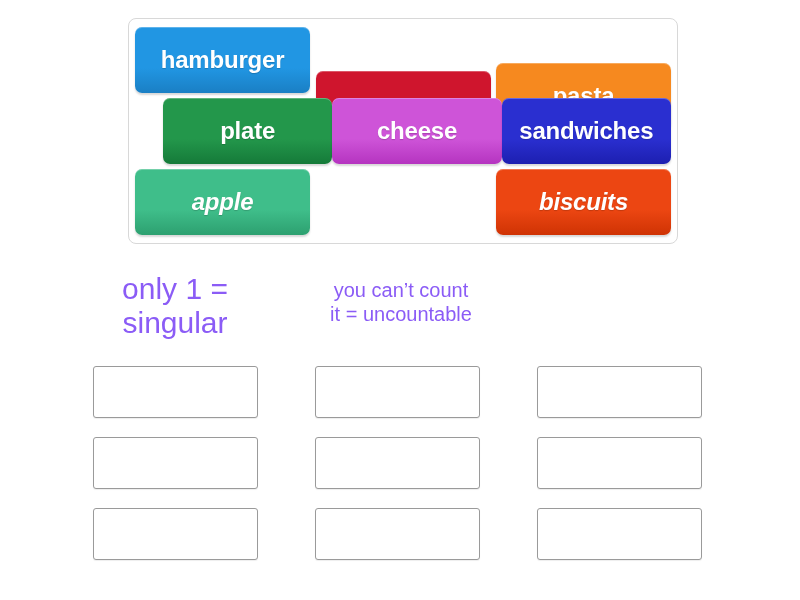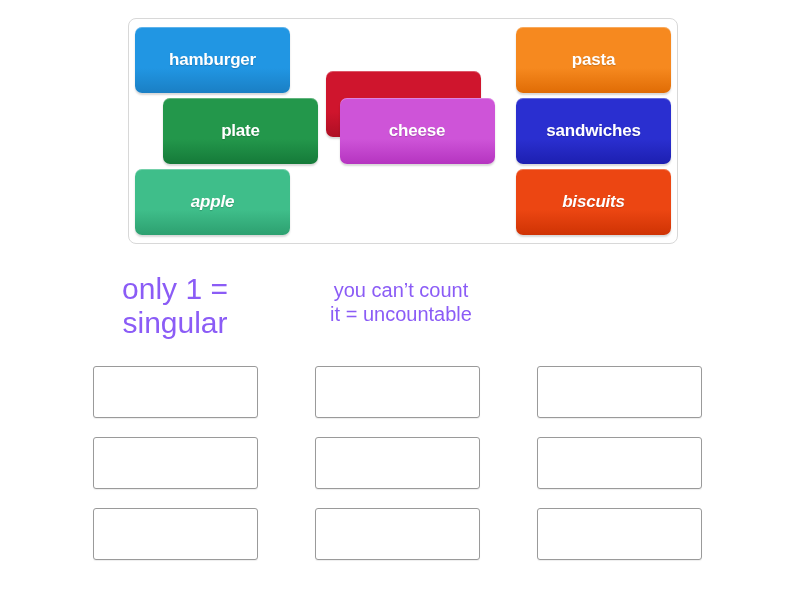--- a/index.html
+++ b/index.html
@@ -30,29 +30,29 @@
   }
   .tile-row {
     display: flex;
     justify-content: space-between;
     height: 68px;
     margin-bottom: 3px;
   }
   .tile-row:last-child { margin-bottom: 0; font-style: italic; }
 
   .word-tile {
-    width: 155px;
+    width: 175px;
     height: 66px;
     border-radius: 7px;
     display: flex;
     align-items: center;
     justify-content: center;
     color: #ffffff;
     font-weight: bold;
-    font-size: 17px;
+    font-size: 24px;
     letter-spacing: -0.2px;
     text-shadow: 0 1px 1px rgba(0,0,0,0.18);
     box-sizing: border-box;
     user-select: none;
     white-space: nowrap;
     overflow: hidden;
   }
 
   
   #headers {
@@ -105,21 +105,21 @@
   .drop-zone:last-child { margin-right: 0; }
 </style>
 </head>
 <body>
 
 <div id="tile-tray">
 
   <div class="tile-row">
     <div class="word-tile" id="tile-0-0" style="background: linear-gradient(rgb(33, 150, 227) 0%, rgb(33, 150, 227) 62%, rgb(26, 127, 196) 100%); box-shadow: rgba(255, 255, 255, 0.28) 0px 1px 0px inset, rgba(0, 0, 0, 0.16) 0px 2px 2px;">hamburger</div>
     <div class="word-tile" id="tile-0-1" style="background: linear-gradient(rgb(207, 21, 45) 0%, rgb(207, 21, 45) 62%, rgb(174, 15, 36) 100%); box-shadow: rgba(255, 255, 255, 0.28) 0px 1px 0px inset, rgba(0, 0, 0, 0.16) 0px 2px 2px; margin-top: 44px;">cups</div>
-    <div class="word-tile" id="tile-0-2" style="background: linear-gradient(rgb(246, 137, 31) 0%, rgb(246, 137, 31) 62%, rgb(224, 108, 5) 100%); box-shadow: rgba(255, 255, 255, 0.28) 0px 1px 0px inset, rgba(0, 0, 0, 0.16) 0px 2px 2px;">pasta</div>
+    <div class="word-tile" id="tile-0-2" style="background: linear-gradient(rgb(246, 137, 31) 0%, rgb(246, 137, 31) 62%, rgb(224, 108, 5) 100%); box-shadow: rgba(255, 255, 255, 0.28) 0px 1px 0px inset, rgba(0, 0, 0, 0.16) 0px 2px 2px; margin-top: 36px;">pasta</div>
   </div>
 
   <div class="tile-row">
     <div class="word-tile" id="tile-1-0" style="background: linear-gradient(rgb(35, 151, 75) 0%, rgb(35, 151, 75) 62%, rgb(21, 122, 57) 100%); box-shadow: rgba(255, 255, 255, 0.28) 0px 1px 0px inset, rgba(0, 0, 0, 0.16) 0px 2px 2px; margin-left: 28px;">plate</div>
     <div class="word-tile" id="tile-1-1" style="background: linear-gradient(rgb(206, 84, 216) 0%, rgb(206, 84, 216) 62%, rgb(181, 52, 192) 100%); box-shadow: rgba(255, 255, 255, 0.28) 0px 1px 0px inset, rgba(0, 0, 0, 0.16) 0px 2px 2px;">cheese</div>
     <div class="word-tile" id="tile-1-2" style="background: linear-gradient(rgb(42, 47, 208) 0%, rgb(42, 47, 208) 62%, rgb(29, 31, 176) 100%); box-shadow: rgba(255, 255, 255, 0.28) 0px 1px 0px inset, rgba(0, 0, 0, 0.16) 0px 2px 2px; text-align: right;">sandwiches</div>
   </div>
 
   <div class="tile-row">
     <div class="word-tile" id="tile-2-0" style="background: linear-gradient(rgb(63, 190, 138) 0%, rgb(63, 190, 138) 62%, rgb(45, 160, 112) 100%); box-shadow: rgba(255, 255, 255, 0.28) 0px 1px 0px inset, rgba(0, 0, 0, 0.16) 0px 2px 2px;">apple</div>

